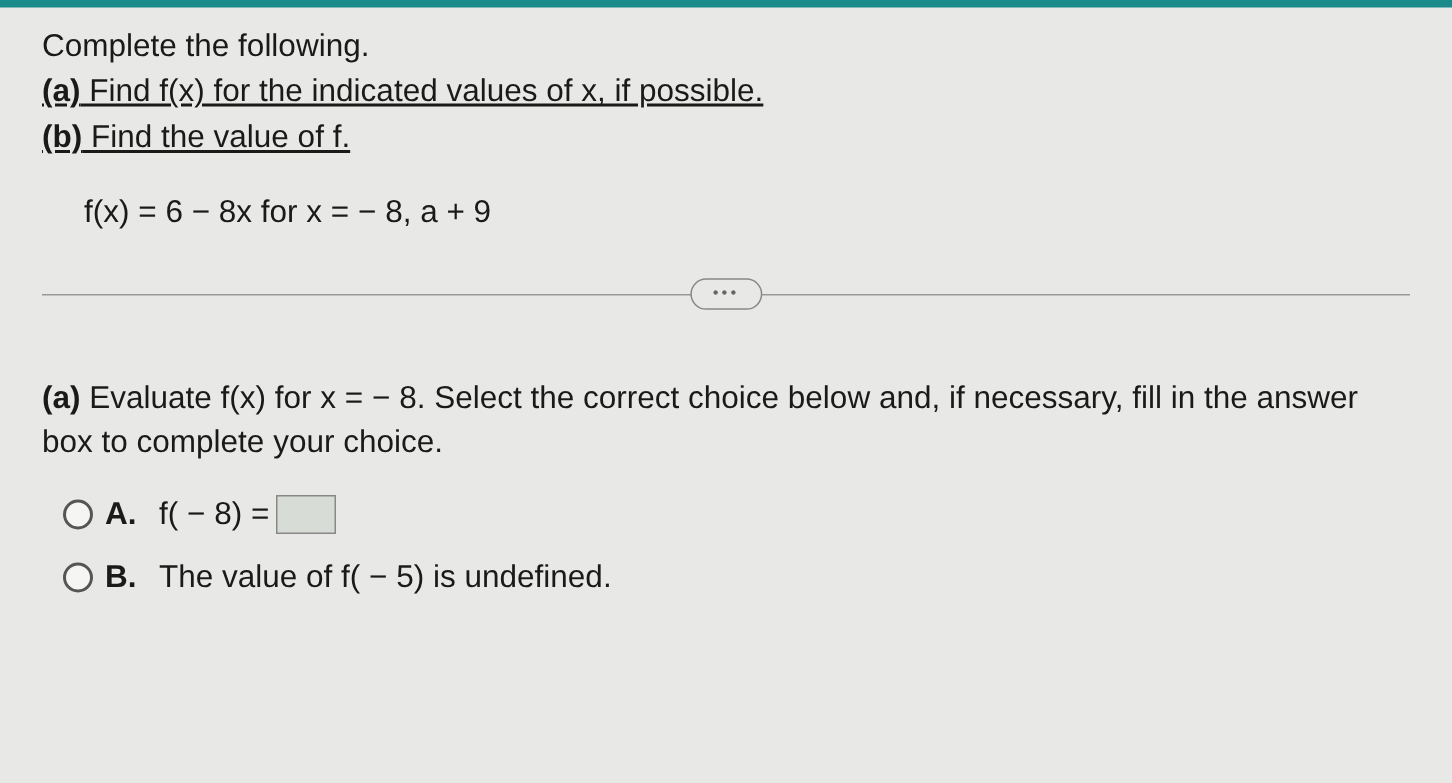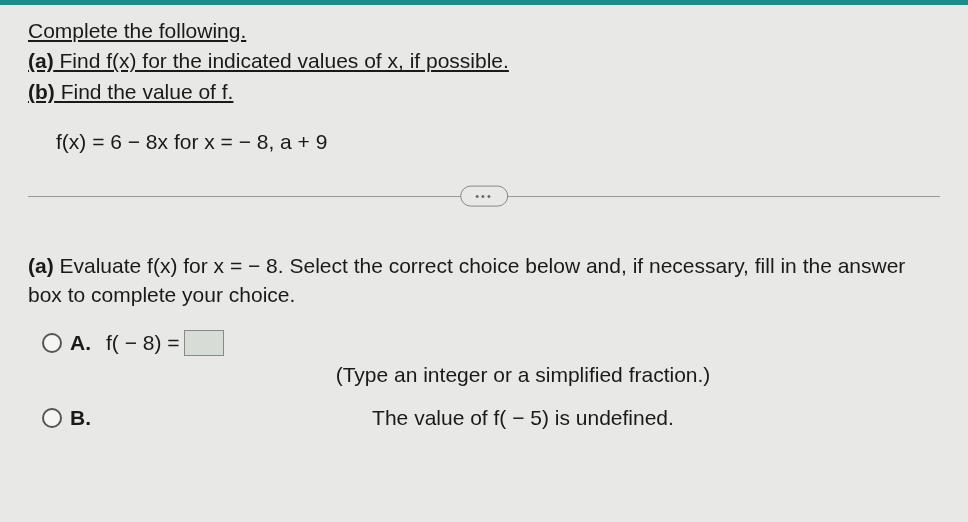--- a/index.html
+++ b/index.html
@@ -20,21 +20,20 @@
       width: 100%;
     }
     .content {
       padding: 12px 28px 20px 28px;
       font-size: 21px;
       color: #1a1a1a;
       line-height: 1.35;
     }
     .intro {
       margin-bottom: 2px;
-      text-decoration: underline;
     }
     .part-a, .part-b {
       margin-bottom: 2px;
       text-decoration: underline;
     }
     .bold {
       font-weight: bold;
     }
     .formula {
       margin-top: 22px;
@@ -90,21 +89,20 @@
       margin-right: 8px;
       background: #f5f5f3;
     }
     .choice-letter {
       font-weight: bold;
       margin-right: 12px;
       min-width: 24px;
     }
     .choice-body {
       flex: 1;
-      text-align: center;
     }
     .choice-main {
       display: flex;
       align-items: center;
       flex-wrap: wrap;
     }
     .answer-box {
       display: inline-block;
       width: 40px;
       height: 26px;
@@ -151,21 +149,20 @@
   <div class="choices">
 
     <div class="choice">
       <div class="radio"></div>
       <div class="choice-letter">A.</div>
       <div class="choice-body">
         <div class="choice-main">
           <span>f( − 8) = </span>
           <span class="answer-box"></span>
         </div>
-        <div class="hint">(Type an integer or a simplified fraction.)</div>
       </div>
     </div>
 
     <div class="choice choice-b">
       <div class="radio"></div>
       <div class="choice-letter">B.</div>
       <div class="choice-body">
         <span>The value of f( − 5) is undefined.</span>
       </div>
     </div>

